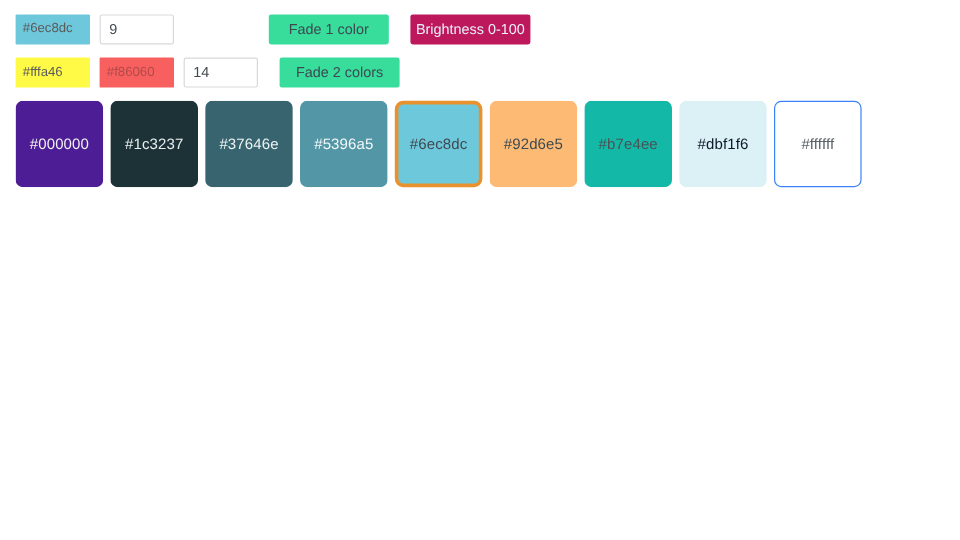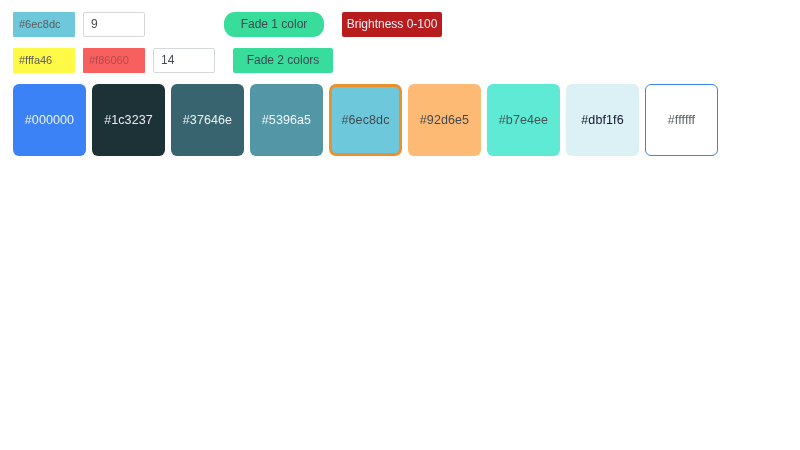--- a/index.html
+++ b/index.html
@@ -126,63 +126,63 @@
 
   <div class="control-row row-1">
     <div class="color-field" title="#6ec8dc" style="background: rgb(110, 200, 220); color: rgb(91, 91, 91);">#6ec8dc</div>
 
     <div class="spacer-sm"></div>
 
     <div class="num-field" title="9">9</div>
 
     <div class="spacer-gap-1"></div>
 
-    <div class="btn btn-fade1" style="background: rgb(56, 220, 155); color: rgb(60, 74, 82); border-radius: 11px;">Fade 1 color</div>
+    <div class="btn btn-fade1" style="background: rgb(56, 220, 155); color: rgb(60, 74, 82);">Fade 1 color</div>
 
     <div class="spacer-gap-2"></div>
 
-    <div class="btn btn-bright" style="background: #b91c1c; color: rgb(234, 242, 250);">Brightness 0-100</div>
+    <div class="btn btn-bright" style="background: #be185d; color: rgb(234, 242, 250);">Brightness 0-100</div>
   </div>
 
   <div class="control-row row-2">
     <div class="color-field" title="#fffa46" style="background: rgb(255, 250, 70); color: rgb(91, 91, 91);">#fffa46</div>
 
     <div class="spacer-sm"></div>
 
     <div class="color-field" title="#f86060" style="background: rgb(248, 96, 96); color: rgb(178, 74, 74);">#f86060</div>
 
     <div class="spacer-sm"></div>
 
     <div class="num-field" title="10">14</div>
 
     <div class="spacer-gap-2"></div>
 
     <div class="btn btn-fade2" style="background: rgb(56, 220, 155); color: rgb(60, 74, 82);">Fade 2 colors</div>
   </div>
 
   <div class="swatch-strip">
-      <div class="swatch" style="background: #3b82f6; text-align: center;">
+      <div class="swatch" style="background: #4c1d95; text-align: center;">
         <span class="label" style="color: rgb(242, 242, 242);">#000000</span>
       </div>
       <div class="swatch" style="background: rgb(28, 50, 55);">
         <span class="label" style="color: rgb(233, 237, 238);">#1c3237</span>
       </div>
       <div class="swatch" style="background: rgb(55, 100, 110);">
         <span class="label" style="color: rgb(238, 243, 244);">#37646e</span>
       </div>
       <div class="swatch" style="background: rgb(83, 150, 165);">
         <span class="label" style="color: rgb(243, 249, 250);">#5396a5</span>
       </div>
       <div class="swatch selected" style="background: rgb(110, 200, 220); border-color: rgb(232, 145, 45);">
         <span class="label" style="color: rgb(63, 74, 80);">#6ec8dc</span>
       </div>
       <div class="swatch" style="background: #fdba74;">
         <span class="label" style="color: rgb(63, 74, 80);">#92d6e5</span>
       </div>
-      <div class="swatch" style="background: #5eead4;">
+      <div class="swatch" style="background: #14b8a6;">
         <span class="label" style="color: rgb(74, 83, 88);">#b7e4ee</span>
       </div>
       <div class="swatch" style="background: rgb(219, 241, 246);">
         <span class="label" style="color: #0f172a;">#dbf1f6</span>
       </div>
       <div class="swatch bordered" style="background: rgb(255, 255, 255);">
         <span class="label" style="color: rgb(90, 97, 102);">#ffffff</span>
       </div>
     </div>
 

